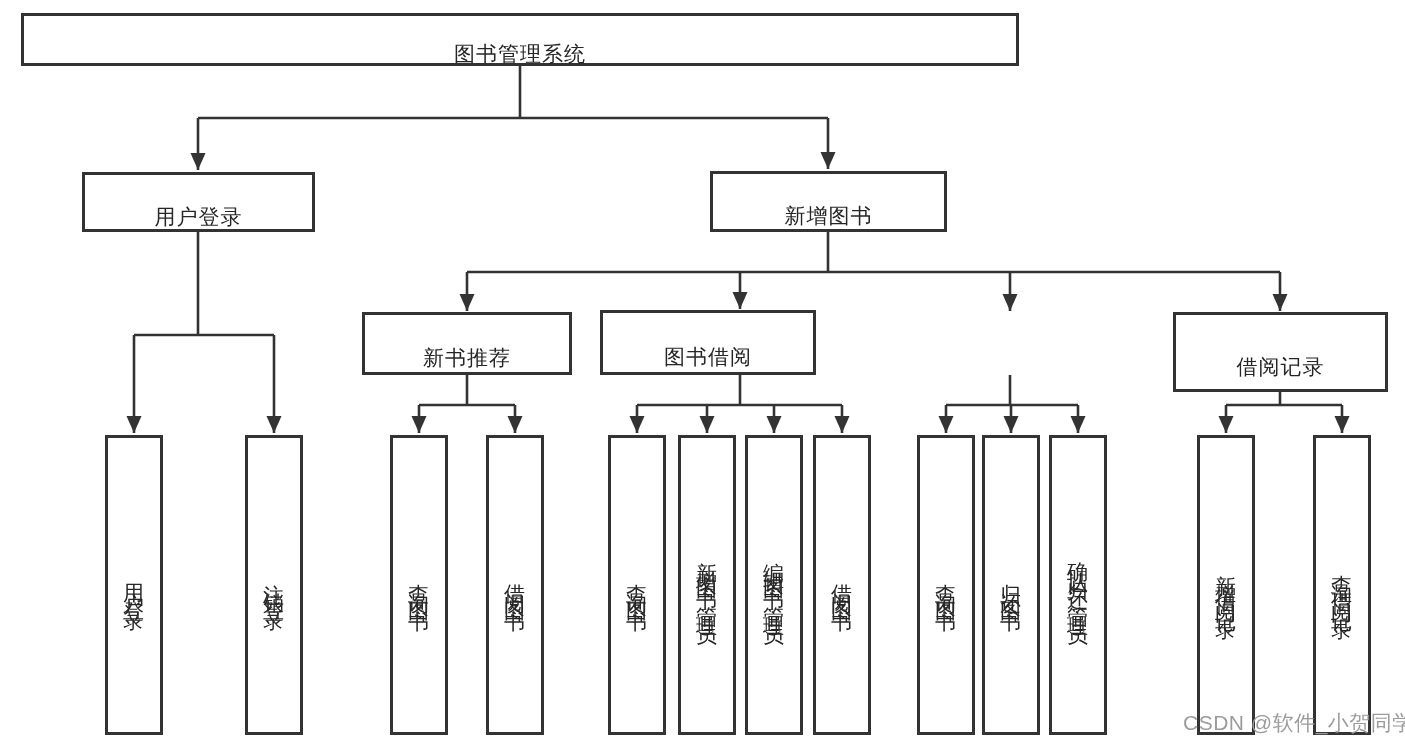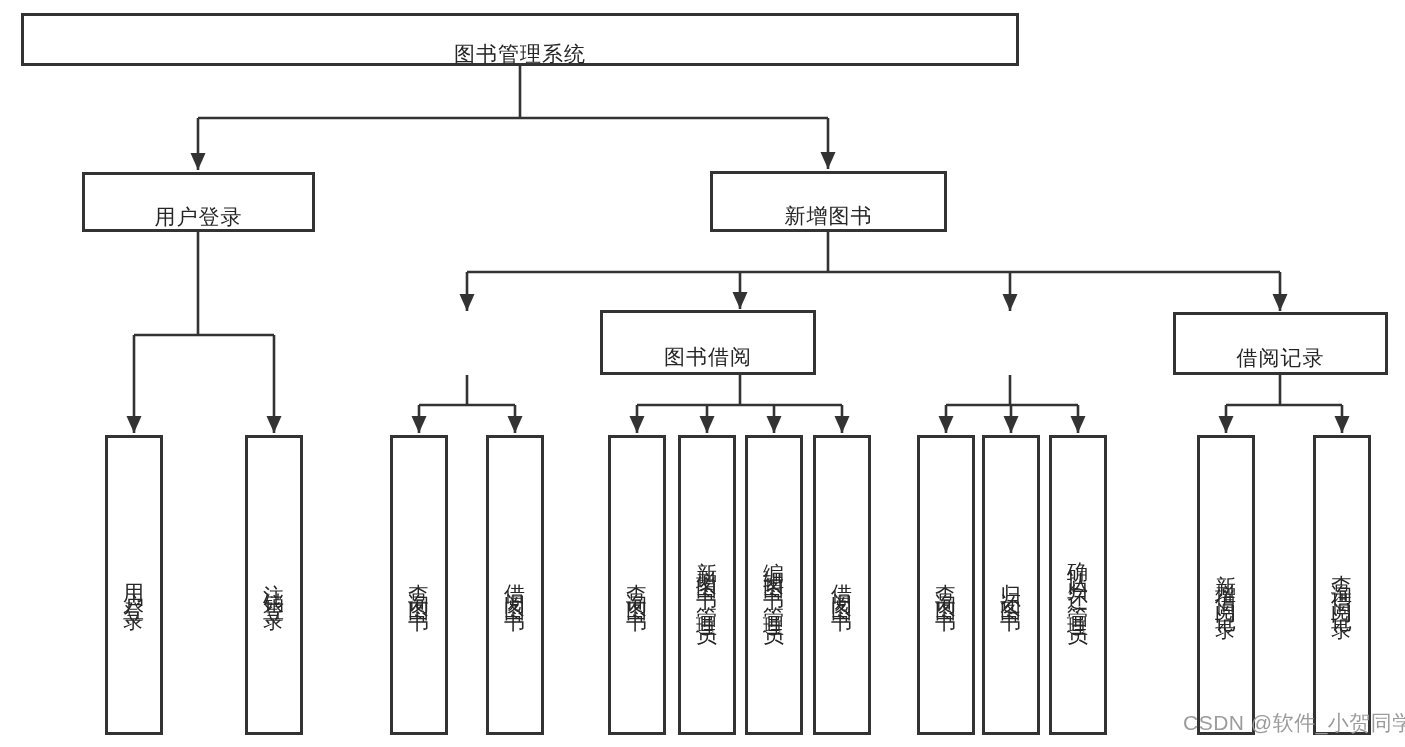--- a/index.html
+++ b/index.html
@@ -123,24 +123,27 @@
     <span>图书管理系统</span>
   </div>
 
   <div class="hbox" style="left:82px; top:172px; width:233px; height:60px;">
     <span>用户登录</span>
   </div>
   <div class="hbox" style="left:710px; top:171px; width:237px; height:61px;">
     <span>新增图书</span>
   </div>
 
+  <div class="hbox" style="left:362px; top:312px; width:210px; height:63px;">
+    <span>新书推荐</span>
+  </div>
   <div class="hbox" style="left:600px; top:310px; width:216px; height:65px;">
     <span>图书借阅</span>
   </div>
-  <div class="hbox" style="left:1173px; top:312px; width:215px; height:63px;">
+  <div class="hbox" style="left:1173px; top:312px; width:215px; height:80px;">
     <span>借阅记录</span>
   </div>
 
   <div class="vbox" style="left:105px;">
     <span>用户登录</span>
   </div>
   <div class="vbox" style="left:245px;">
     <span>注销登录</span>
   </div>
 

